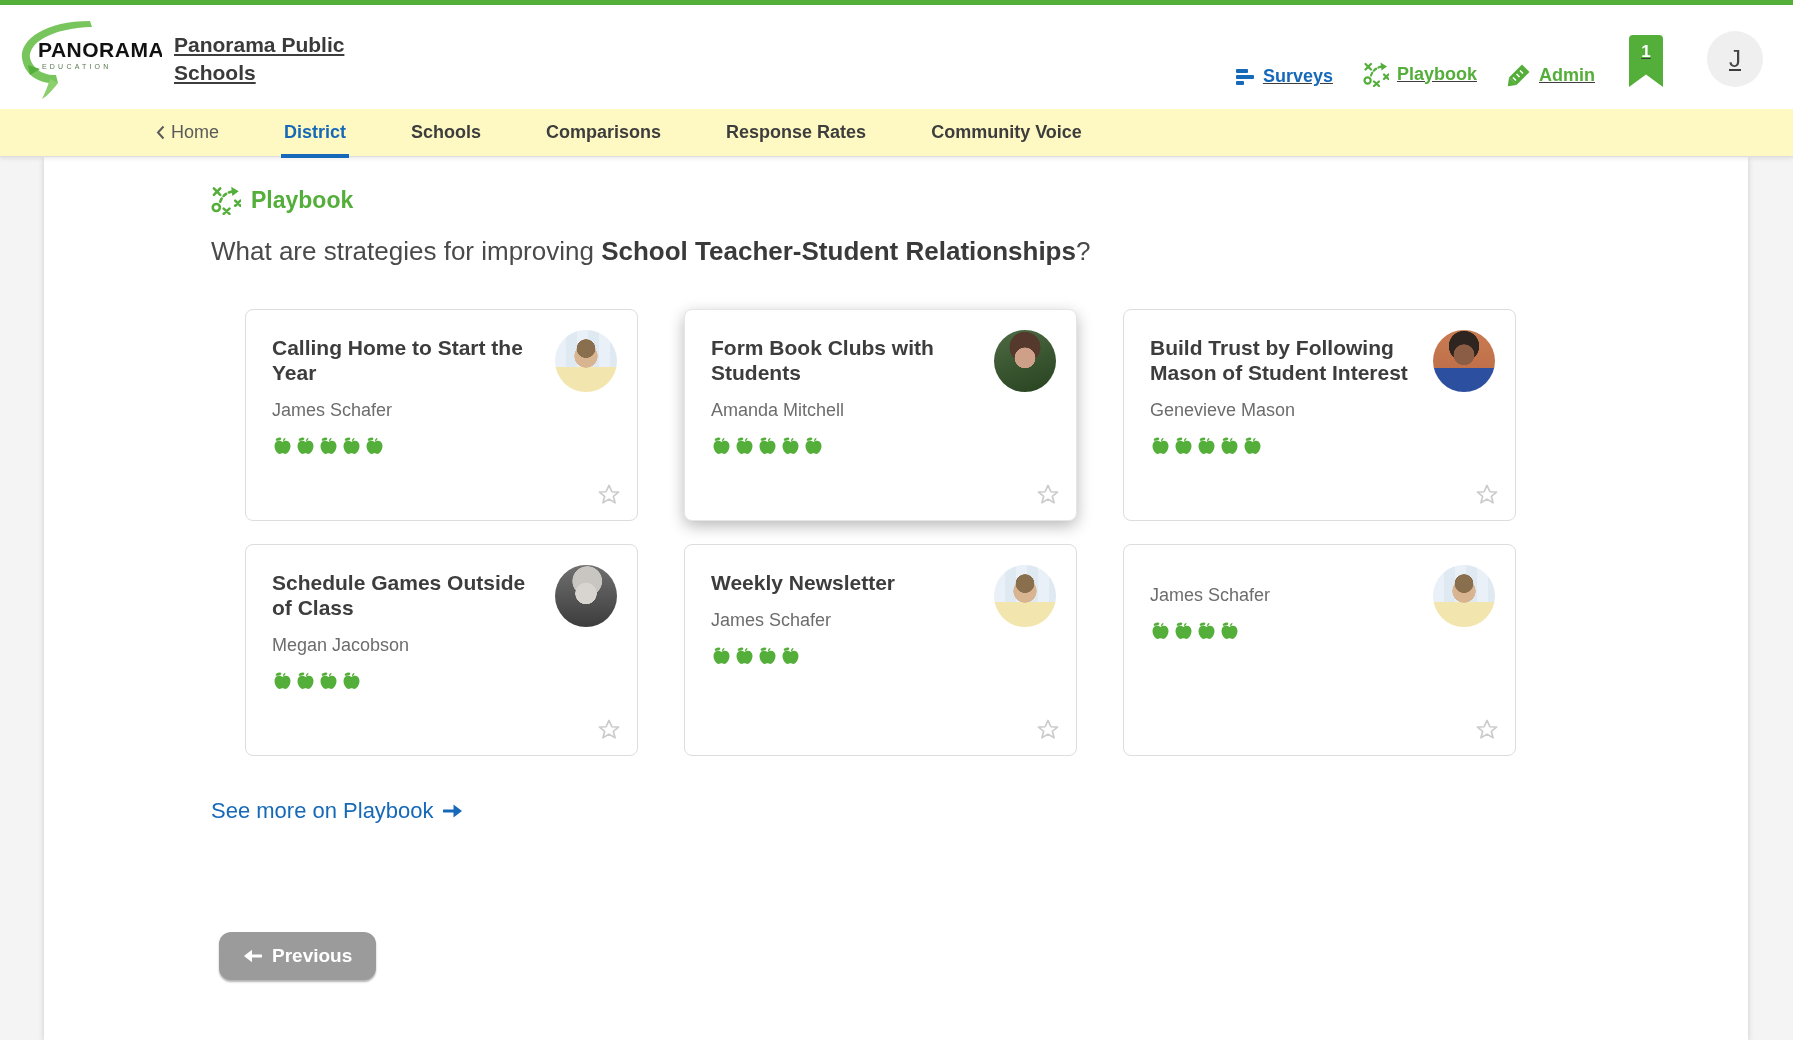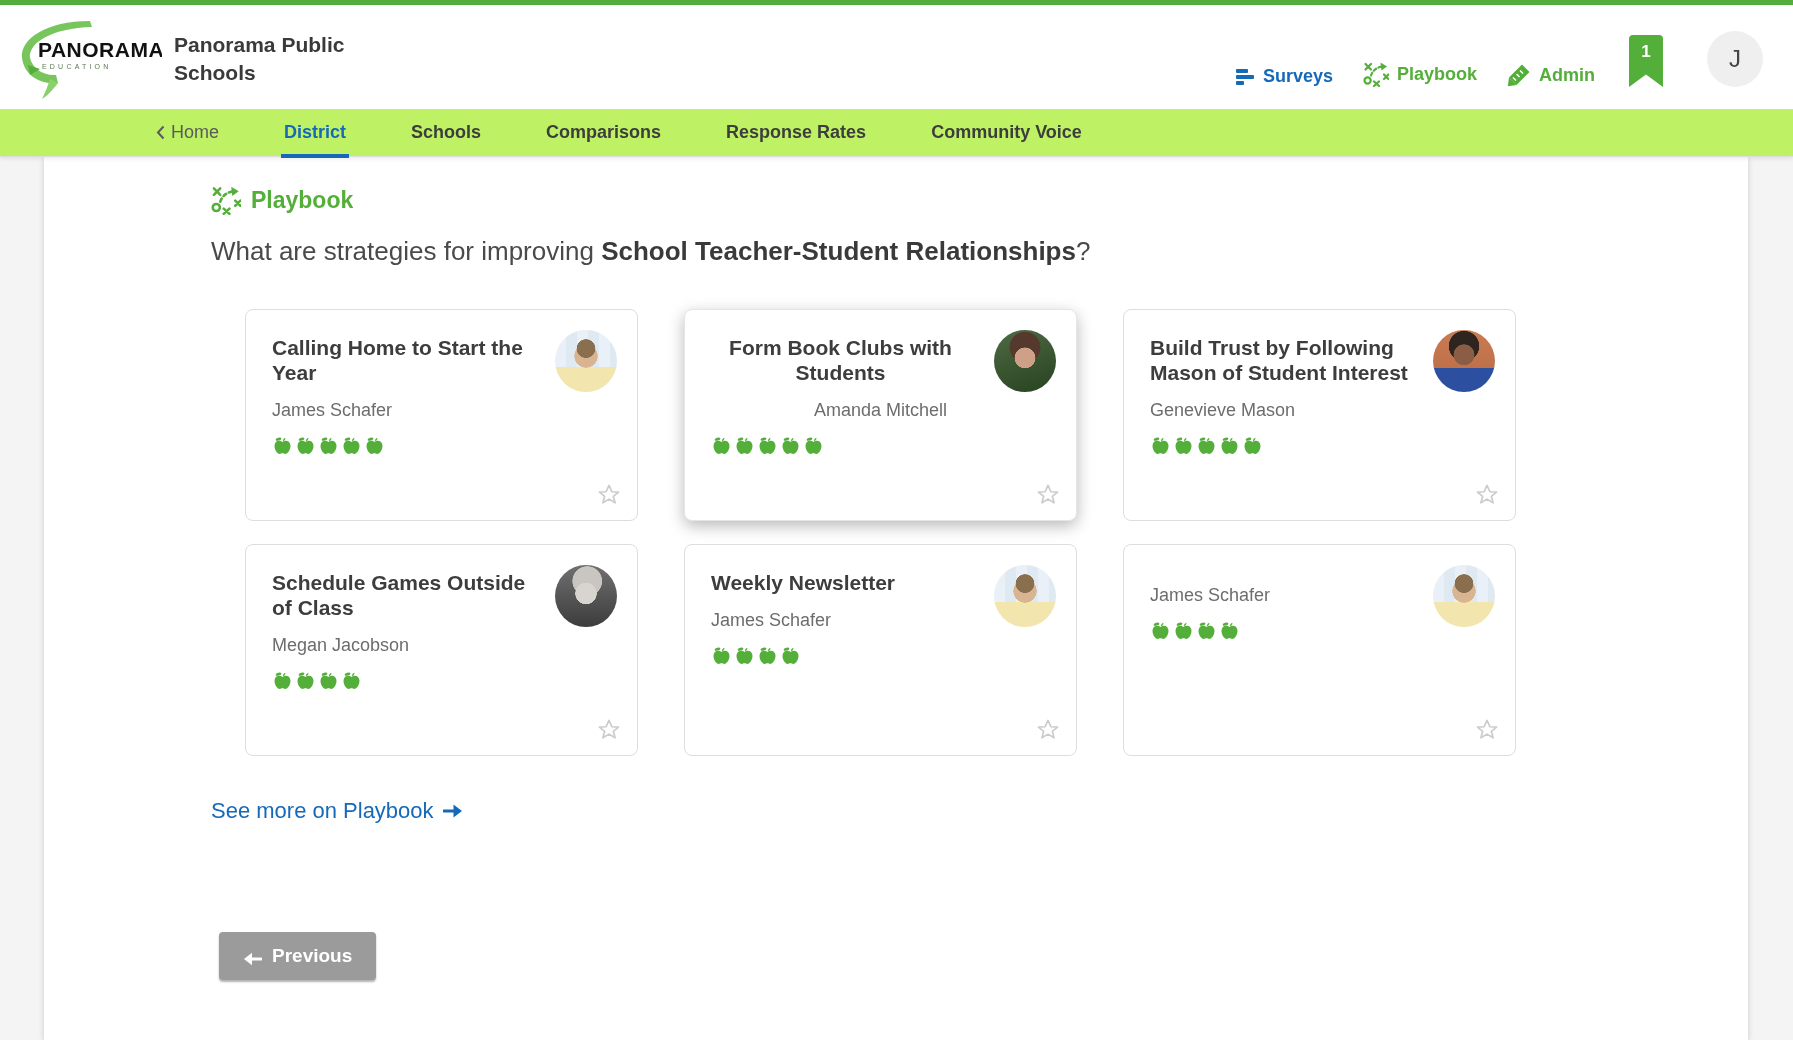--- a/index.html
+++ b/index.html
@@ -14,21 +14,21 @@
     --blue:#1569b8;
     --dark:#3d3d3d;
     --gray:#6d6d6d;
     --star:#cccccc;
     --btn:#9b9b9b;
   }
 
   
   .green-bar { height:5px; background:var(--green); }
   .header-block { background:#fff; box-shadow:0 2px 4px rgba(0,0,0,.08); position:relative; z-index:5; }
-  .topbar { height:104px; display:flex; align-items:flex-start; padding:0 30px 0 12px; }
+  .topbar { height:104px; display:flex; align-items:flex-start; padding:0 30px 0 12px;text-decoration:underline; }
   .logo { width:150px; height:96px; margin-top:8px; cursor:pointer; flex:none; }
   .district-title {
     font-size:21px; font-weight:700; color:#3a3a3a; line-height:1.35;
     margin:26px 0 0 12px; width:250px;
   }
   .top-spacer { flex:1; }
   .topnav { display:flex; align-items:flex-end; gap:30px; margin-top:26px; }
   .topnav-link { display:flex; align-items:center; gap:8px; font-size:18px; font-weight:700; cursor:pointer; white-space:nowrap; }
   .topnav-link.blue { color:var(--blue); }
   .topnav-link.green { color:var(--green); }
@@ -38,21 +38,21 @@
     border-radius:4px 4px 0 0; margin-left:4px; cursor:pointer;
     clip-path:polygon(0 0,100% 0,100% 100%,50% 76%,0 100%);
   }
   .avatar-j {
     width:56px; height:56px; border-radius:50%; background:#efefef;
     display:flex; align-items:center; justify-content:center;
     font-size:24px; color:#444; margin-left:14px; cursor:pointer;
   }
 
   
-  .tabs { display:flex; align-items:center; height:48px; padding-left:156px; gap:65px; border-bottom:1px solid #ddd; background:#bef264; }
+  .tabs { display:flex; align-items:center; height:48px; padding-left:156px; gap:65px; border-bottom:1px solid #ddd; background:#fef9c3; }
   .tab-back { display:flex; align-items:center; gap:6px; font-size:18px; color:#5a5a5a; cursor:pointer; }
   .tab { position:relative; font-size:18px; font-weight:700; color:#3d3d3d; cursor:pointer; height:48px; display:flex; align-items:center; }
   .tab.active { color:var(--blue);text-align:center; }
   .tab.active::after { content:""; position:absolute; left:-3px; right:-3px; bottom:-1px; height:4px; background:var(--blue); }
 
   
   .sheet {
     margin:0 45px 0 44px; height:883px; background:#fff;
     box-shadow:0 1px 6px rgba(0,0,0,.16);
     padding:28px 40px 0 167px;
@@ -61,21 +61,21 @@
   .section-head .txt { font-size:23px; font-weight:700; color:var(--green); }
   .question { margin-top:20px; font-size:26px; line-height:1.3; color:#4a4a4a; max-width:890px; }
   .question b { color:#3a3a3a; font-weight:700; }
 
   
   .grid { margin-top:40px; display:grid; grid-template-columns:repeat(3,393px); gap:23px 46px;margin-left:34px; }
   .card {
     position:relative; background:#fff; border:1px solid #ddd; border-radius:8px;
     min-height:212px; padding:25px 26px; cursor:pointer;
   }
-  .card.elevated { border-color:#e6e6e6; box-shadow:0 5px 16px rgba(0,0,0,.28);text-align:center; }
+  .card.elevated { border-color:#e6e6e6; box-shadow:0 5px 16px rgba(0,0,0,.28); }
   .card-title { font-size:21px; font-weight:700; color:#3d3d3d; line-height:1.2; padding-right:80px; }
   .card-author { margin-top:15px; font-size:18px; color:var(--gray); }
   .apples { margin-top:14px; display:flex; gap:2px; }
   .apples svg { display:block; }
   .avatar { position:absolute; top:20px; right:20px; width:62px; height:62px; border-radius:50%; overflow:hidden; }
   .star-btn { position:absolute; right:15px; bottom:12px; width:26px; height:26px; cursor:pointer; }
 
   
   .avatar-james{ background:
     radial-gradient(circle at 50% 30%, #8a6f4e 0 17%, rgba(0,0,0,0) 18%),
@@ -93,24 +93,24 @@
     linear-gradient(180deg,#c97b52,#b96a45);}
   .avatar-megan{ background:
     radial-gradient(circle at 50% 46%, #d8d4d0 0 23%, rgba(0,0,0,0) 24%),
     radial-gradient(circle at 52% 26%, #c9c6c2 0 26%, rgba(0,0,0,0) 27%),
     linear-gradient(180deg,#707070,#3c3c3c);}
 
   
   .see-more { margin-top:42px; display:inline-flex; align-items:center; gap:9px;
     font-size:22px; color:var(--blue); cursor:pointer; }
   .prev-btn {
-    margin:108px 0 0 8px; display:inline-flex; align-items:flex-end; gap:10px;
+    margin:108px 0 0 8px; display:inline-flex; align-items:center; gap:10px;
     background:var(--btn); color:#fff; font-size:19px; font-weight:700;
     font-family:"Liberation Sans",sans-serif;
-    border:none; border-radius:4px; padding:13px 24px; cursor:pointer;
+    border:none; border-radius:12px; padding:13px 24px; cursor:pointer;
     box-shadow:0 2px 2px rgba(0,0,0,.3);
   }
 </style>
 </head>
 <body>
 
 <div class="green-bar"></div>
 
 <div class="header-block">
   <div class="topbar">

